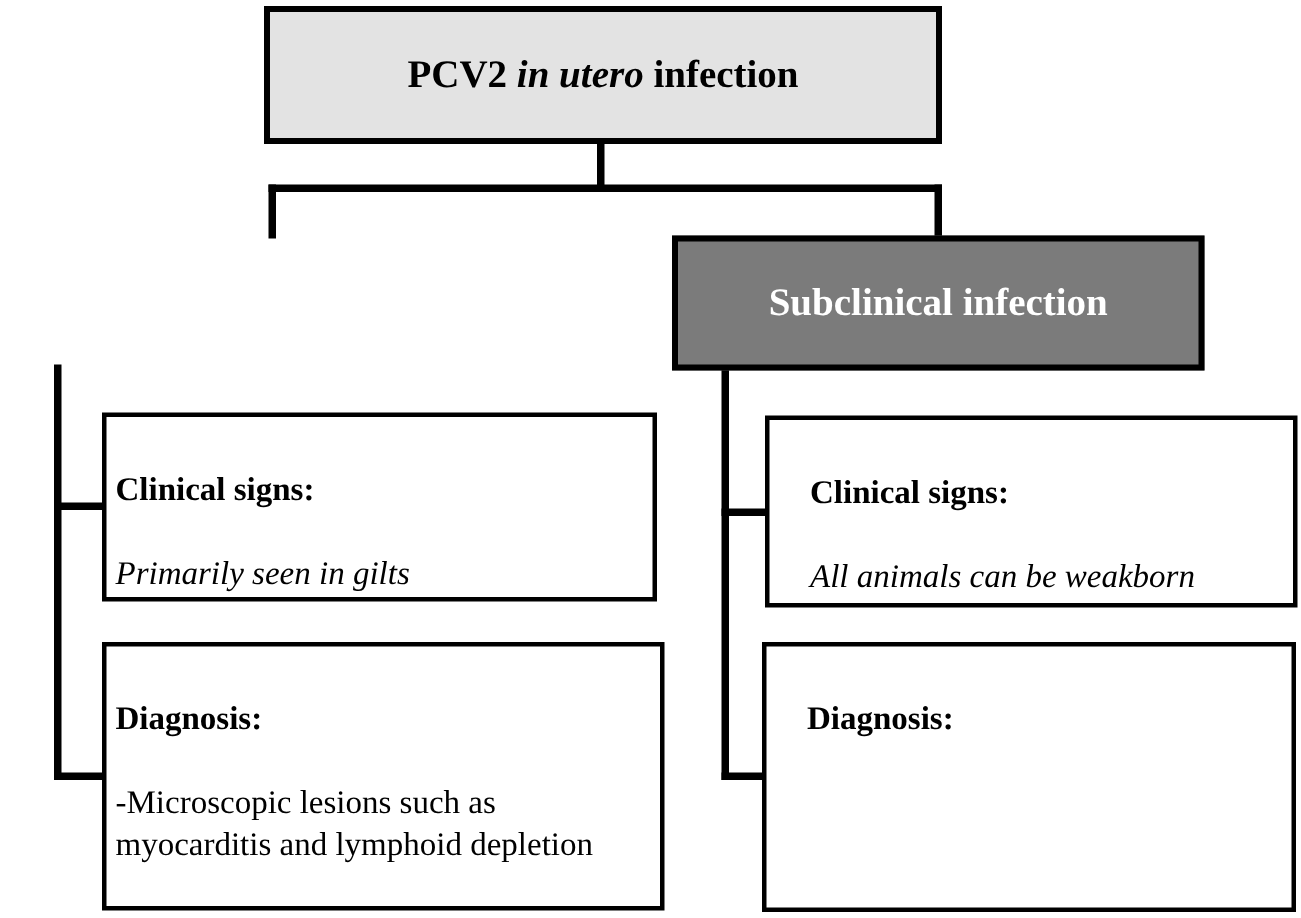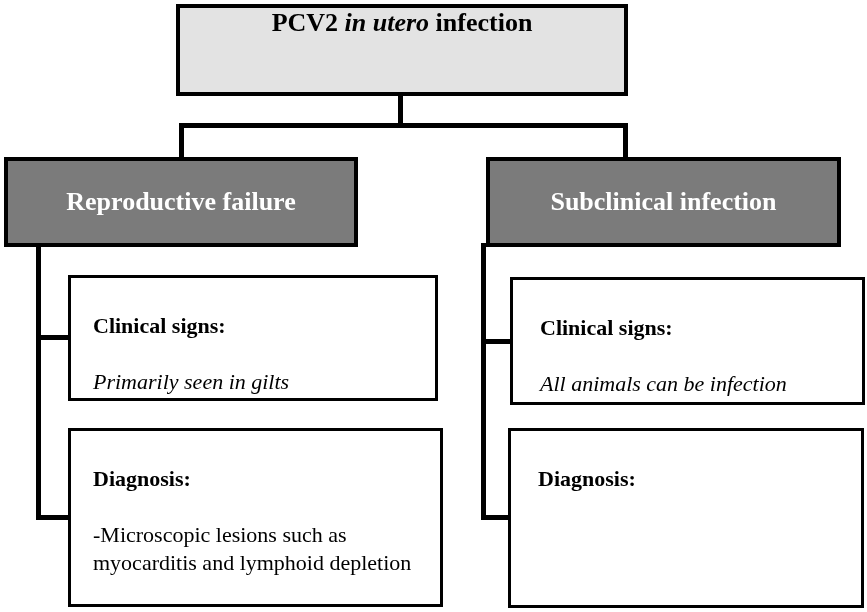--- a/index.html
+++ b/index.html
@@ -13,38 +13,38 @@
     overflow: hidden;
   }
   .box {
     position: absolute;
     box-sizing: border-box;
     border: 4px solid #000000;
   }
   .root-box {
     left: 176px; top: 4px; width: 452px; height: 92px;
     background: #e3e3e3;
-    display: flex; justify-content: center;
+    display: flex; align-items: center; justify-content: center;
     font-weight: bold; font-size: 26px;
   }
   .root-box .em { font-style: italic; }
   .branch-box {
     background: #7b7b7b;
     color: #ffffff;
     display: flex; align-items: center; justify-content: center;
     font-weight: bold; font-size: 26px;
   }
   .branch-left  { left: 4px;   top: 157px; width: 354px; height: 90px; }
-  .branch-right { left: 448px; top: 157px; width: 355px; height: 90px; margin-left: 38px; }
+  .branch-right { left: 448px; top: 157px; width: 355px; height: 90px; }
   .detail-box {
     border-width: 3px;
     background: #ffffff;
     font-size: 22px;
     line-height: 28px;
-    padding: 6px 6px 0 22px;
+    padding: 6px 6px 0 6px;
     white-space: pre-line;
   }
   .detail-box .title    { font-weight: bold; }
   .detail-box .subtitle { font-style: italic; font-family: Liberation Serif, serif; }
   .clin-left  { left: 68px;  top: 275px; width: 370px; height: 126px; }
   .diag-left  { left: 68px;  top: 428px; width: 375px; height: 179px; }
   .clin-right { left: 510px; top: 277px; width: 355px; height: 128px; padding-left: 27px; }
   .diag-right { left: 508px; top: 428px; width: 356px; height: 180px; padding-left: 27px; }
   .line { position: absolute; background: #000000; }
   .v-root      { left: 398px; top: 96px;  width: 5px;   height: 30px; }
@@ -71,44 +71,41 @@
   <div class="line stub-l-clin"></div>
   <div class="line stub-l-diag"></div>
   <div class="line v-rail-right"></div>
   <div class="line stub-r-clin"></div>
   <div class="line stub-r-diag"></div>
 
   <div class="box root-box">
     <span><span>PCV2 </span><span class="em">in utero</span><span> infection</span></span>
   </div>
 
-  <div class="box branch-box branch-left">
-    <span>Reproductive failure</span>
-  </div>
   <div class="box branch-box branch-right">
     <span>Subclinical infection</span>
   </div>
 
   <div class="box detail-box clin-left">
     <div class="title">Clinical signs:</div>
     <div class="subtitle">Primarily seen in gilts</div>
     <div>-Increased numbers of mummies</div>
     <div>-Stillborns</div>
   </div>
 
   <div class="box detail-box diag-left">
     <div class="title">Diagnosis:</div>
     <div>-Microscopic lesions such as
 myocarditis and lymphoid depletion</div>
     
   </div>
 
   <div class="box detail-box clin-right">
     <div class="title">Clinical signs:</div>
-    <div class="subtitle">All animals can be infection</div>
+    <div class="subtitle">All animals can be weakborn</div>
     <div>-No clinical signs or few weakborn
 piglets</div>
   </div>
 
   <div class="box detail-box diag-right">
     <div class="title">Diagnosis:</div>
     
   </div>
 
 </div>

